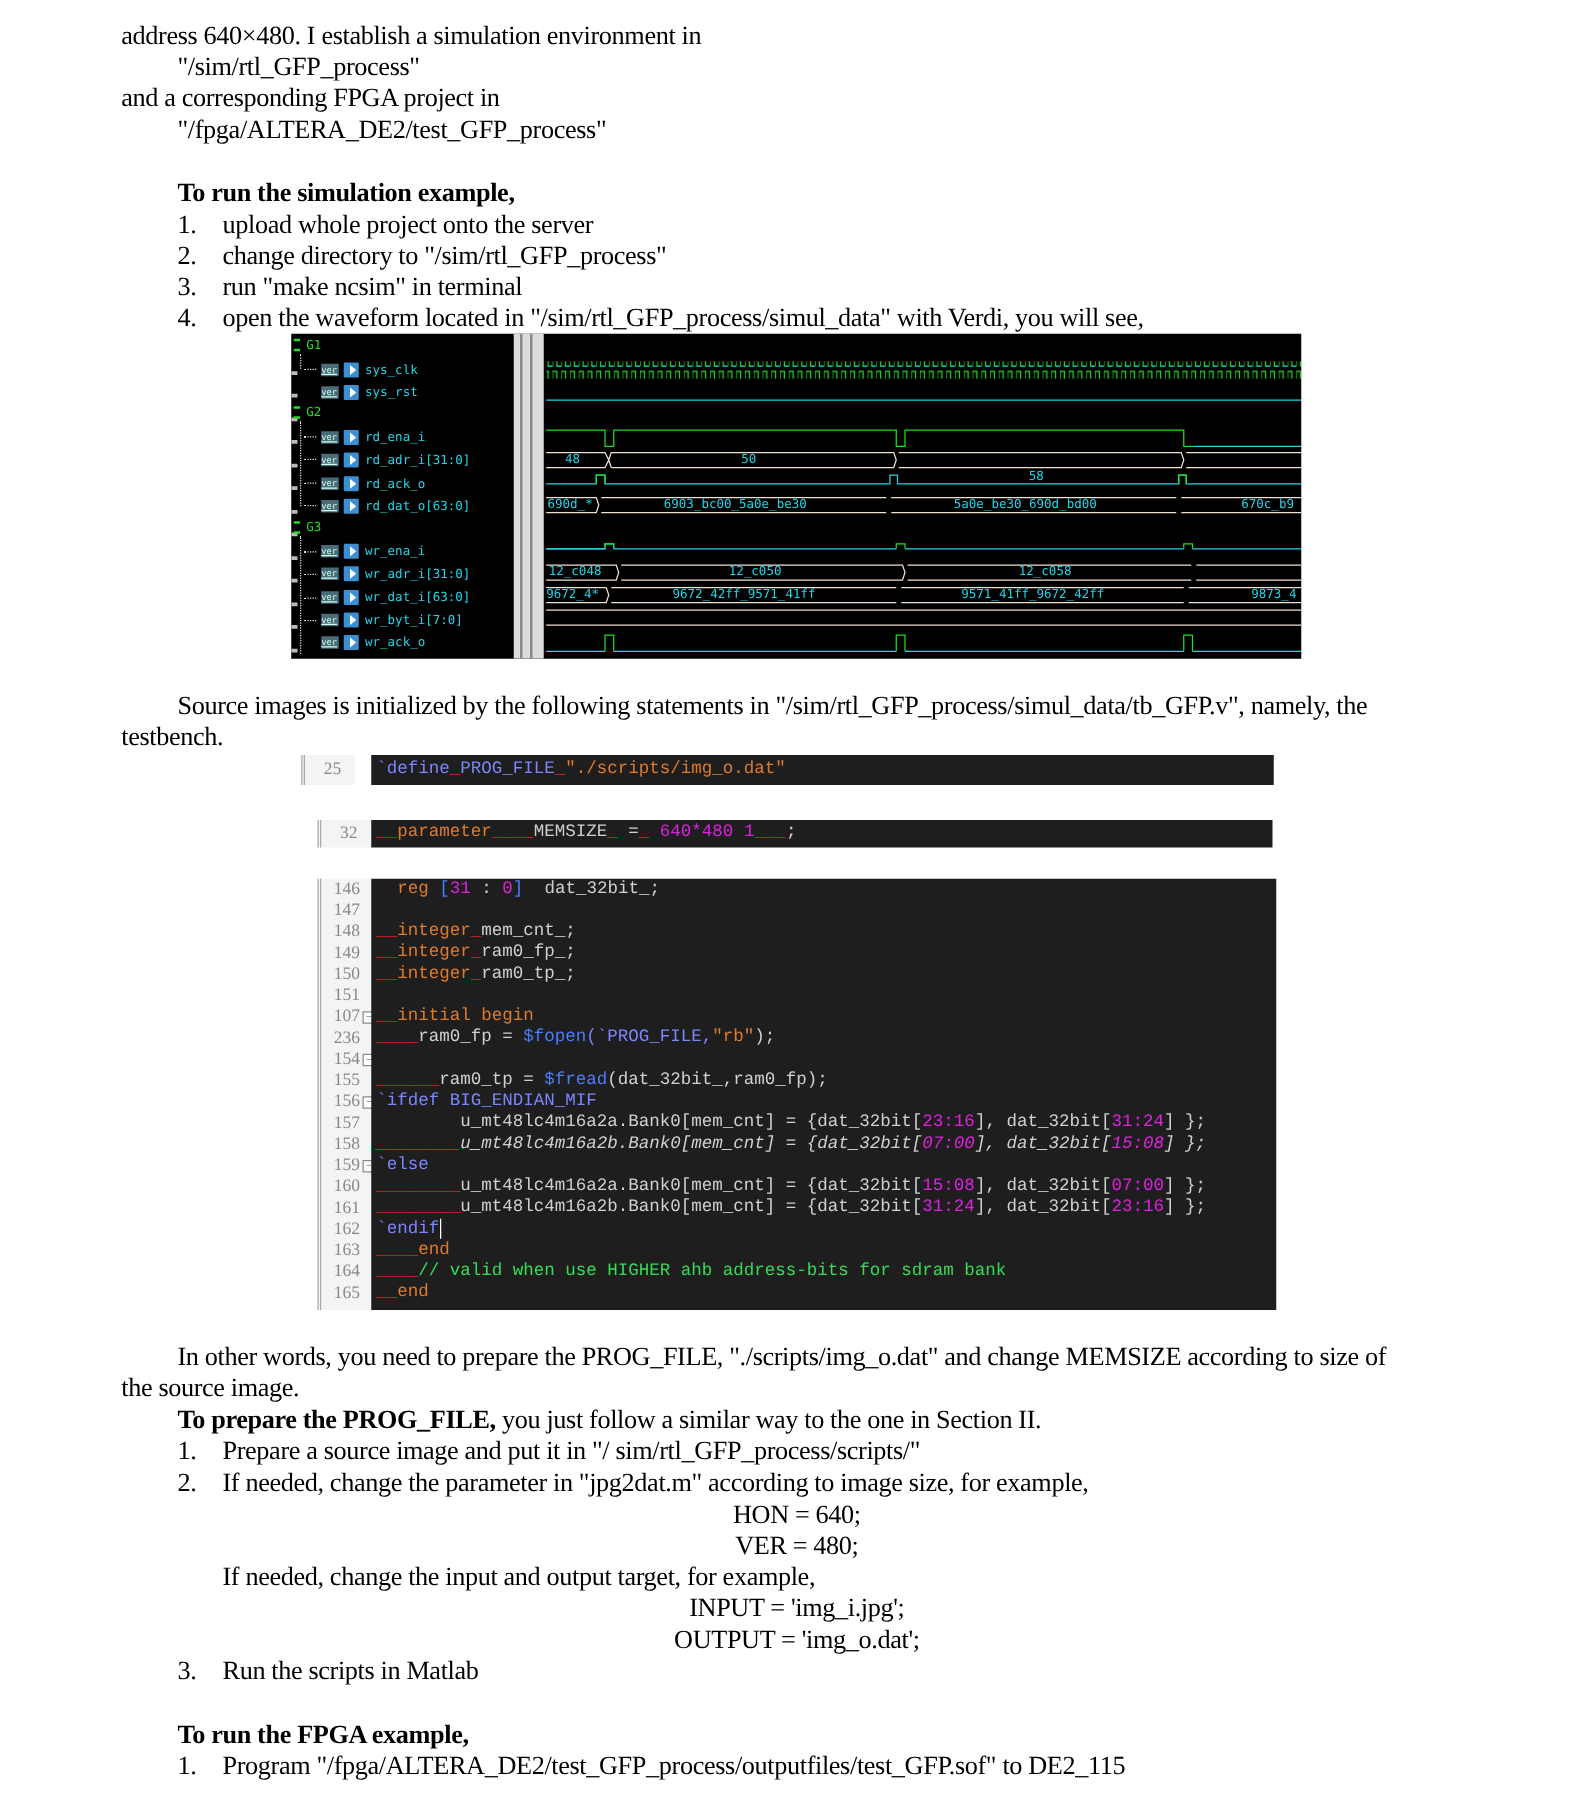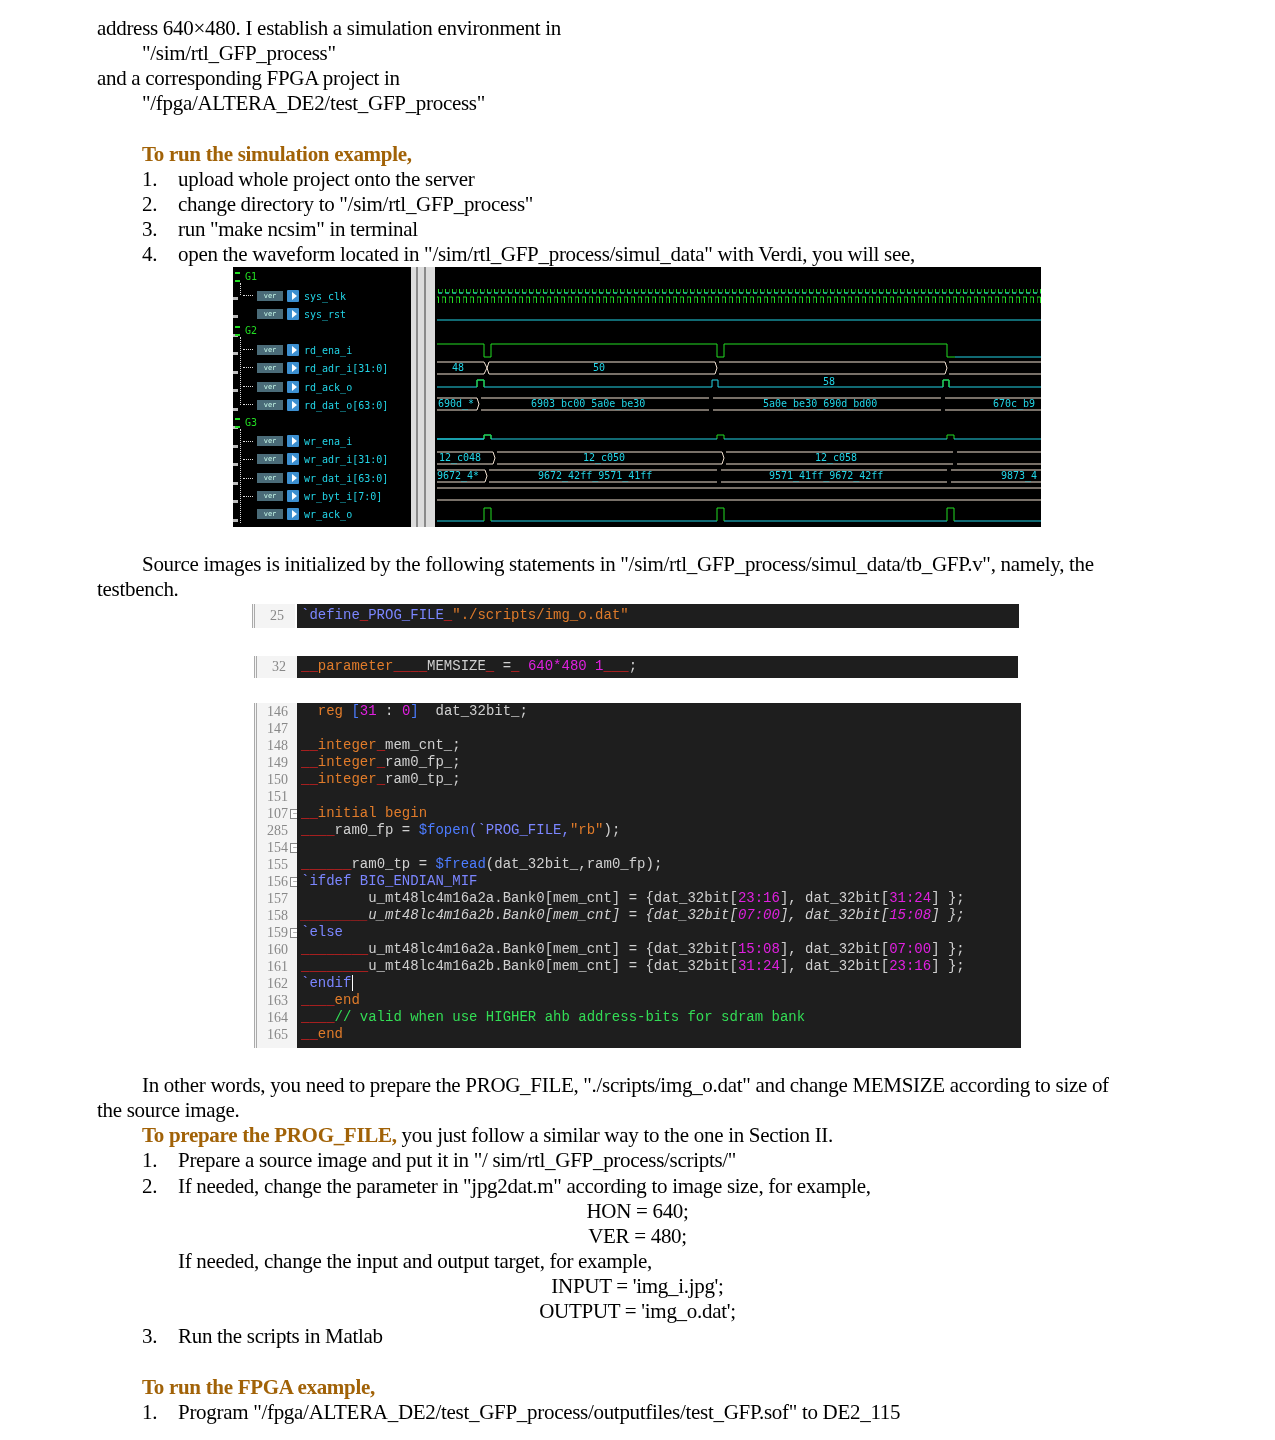--- a/index.html
+++ b/index.html
@@ -1,30 +1,30 @@
 <!DOCTYPE html>
 <html><head>
 <meta charset="utf-8">
 <style>
   html, body { margin:0; padding:0; background:#ffffff; }
   body { width:1275px; height:1440px; position:relative; overflow:hidden;
          font-family:"Liberation Serif", serif; color:#000; font-size:21px; }
   .line { position:absolute; white-space:nowrap; line-height:25px; letter-spacing:-0.3px; }
-  .blue { color:#a16207; font-weight:bold; }
+  .blue { color:#000000; font-weight:bold; }
   .num { display:inline-block; width:36px; }
 
   
   .wave { position:absolute; left:233px; top:267px; width:808px; height:260px; background:#000; overflow:hidden; }
   .wave .names { position:absolute; left:0; top:0; width:178px; height:260px; font-family:"DejaVu Sans Mono", monospace; font-size:10px; }
   .wave .splitter { position:absolute; left:178px; top:0; width:24px; height:260px; background:#dcdcdc; }
   .wave .splitter i { position:absolute; top:0; bottom:0; width:2px; background:#8a8a8a; }
   .wave .grp { position:absolute; left:2px; color:#22dd22; font-size:10px; }
   .wave .grp b { display:inline-block; width:5px; height:6px; border-top:2px solid #22dd22; border-bottom:2px solid #22dd22; margin-right:5px; vertical-align:middle; }
   .wave .sig { position:absolute; left:24px; height:14px; display:flex; align-items:center; color:#22d4e6; }
-  .wave .sig .tag { width:26px; height:10px; background:#4a6b78; color:#cfe; font-size:7px; line-height:10px; text-align:center; margin-right:4px; }
+  .wave .sig .tag { width:14px; height:10px; background:#4a6b78; color:#cfe; font-size:7px; line-height:10px; text-align:left; margin-right:4px;text-decoration:underline; }
   .wave .sig .port { width:12px; height:12px; background:#3c8fd0; margin-right:5px; border-radius:1px; position:relative; }
   .wave .sig .port:after { content:""; position:absolute; left:5px; top:2px; border-left:5px solid #fff; border-top:4px solid transparent; border-bottom:4px solid transparent; }
   .wave .tree { position:absolute; left:7px; width:1px; border-left:1px dotted #ddd; }
   .wave .dash { position:absolute; left:10px; width:10px; border-top:1px dotted #ddd; }
   .wave .lm { position:absolute; left:0; width:5px; height:3px; background:#bbb; }
   .wave svg { position:absolute; left:202px; top:0; }
   .wave .val { position:absolute; color:#22d4e6; font-family:"DejaVu Sans Mono", monospace; font-size:10px; line-height:12px; }
 
   
   .code { position:absolute; background:#1e1e1e; font-family:"Liberation Mono", monospace; font-size:14px; color:#d0d0d0; }
@@ -191,21 +191,21 @@
   <div class="val" style="left:582px;top:185px">12_c058</div>
   <div class="val" style="left:204px;top:203px">9672_4*</div>
   <div class="val" style="left:305px;top:203px">9672_42ff_9571_41ff</div>
   <div class="val" style="left:536px;top:203px">9571_41ff_9672_42ff</div>
   <div class="val" style="left:768px;top:203px">9873_4</div>
 </div>
 
 <div class="line" style="left:142px;top:552px;">Source images is initialized by the following statements in "/sim/rtl_GFP_process/simul_data/tb_GFP.v", namely, the</div>
 <div class="line" style="left:97px;top:577px;">testbench.</div>
 
-<div class="gut" style="left:252px;top:604px;width:40px;height:24px;">
+<div class="gut" style="left:241px;top:604px;width:40px;height:24px;">
   <div class="gl" style="top:3px;width:26px;">25</div>
 </div>
 <div class="code" style="left:297px;top:604px;width:722px;height:24px;">
   <div class="cl" style="left:4px;top:3px;"><span class="pp">`define</span><span class="ud">_</span><span class="pp">PROG_FILE</span><span class="ud">_</span><span class="st">"./scripts/img_o.dat"</span></div>
 </div>
 
 <div class="gut" style="left:254px;top:656px;width:40px;height:22px;">
   <div class="gl" style="top:2px;width:26px;">32</div>
 </div>
 <div class="code" style="left:297px;top:656px;width:721px;height:22px;">
@@ -213,21 +213,21 @@
 </div>
 
 <div class="gut" style="left:254px;top:703px;width:40px;height:345px;">
   <div class="gl" style="top:0px">146</div>
   <div class="gl" style="top:17px">147</div>
   <div class="gl" style="top:34px">148</div>
   <div class="gl" style="top:51px">149</div>
   <div class="gl" style="top:68px">150</div>
   <div class="gl" style="top:85px">151</div>
   <div class="gl" style="top:102px">107</div>
-  <div class="gl" style="top:119px">285</div>
+  <div class="gl" style="top:119px">236</div>
   <div class="gl" style="top:136px">154</div>
   <div class="gl" style="top:153px">155</div>
   <div class="gl" style="top:170px">156</div>
   <div class="gl" style="top:187px">157</div>
   <div class="gl" style="top:204px">158</div>
   <div class="gl" style="top:221px">159</div>
   <div class="gl" style="top:238px">160</div>
   <div class="gl" style="top:255px">161</div>
   <div class="gl" style="top:272px">162</div>
   <div class="gl" style="top:289px">163</div>

